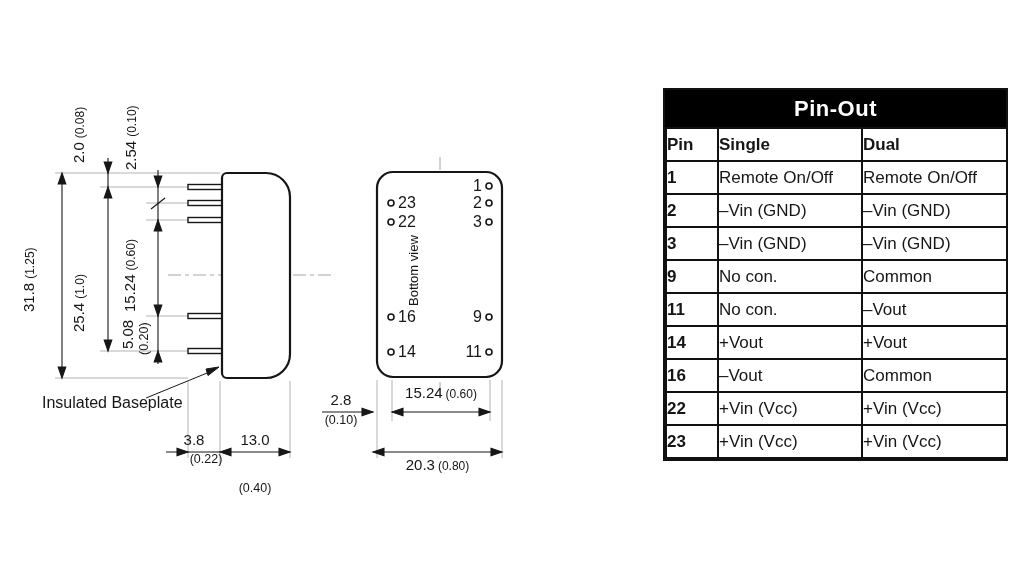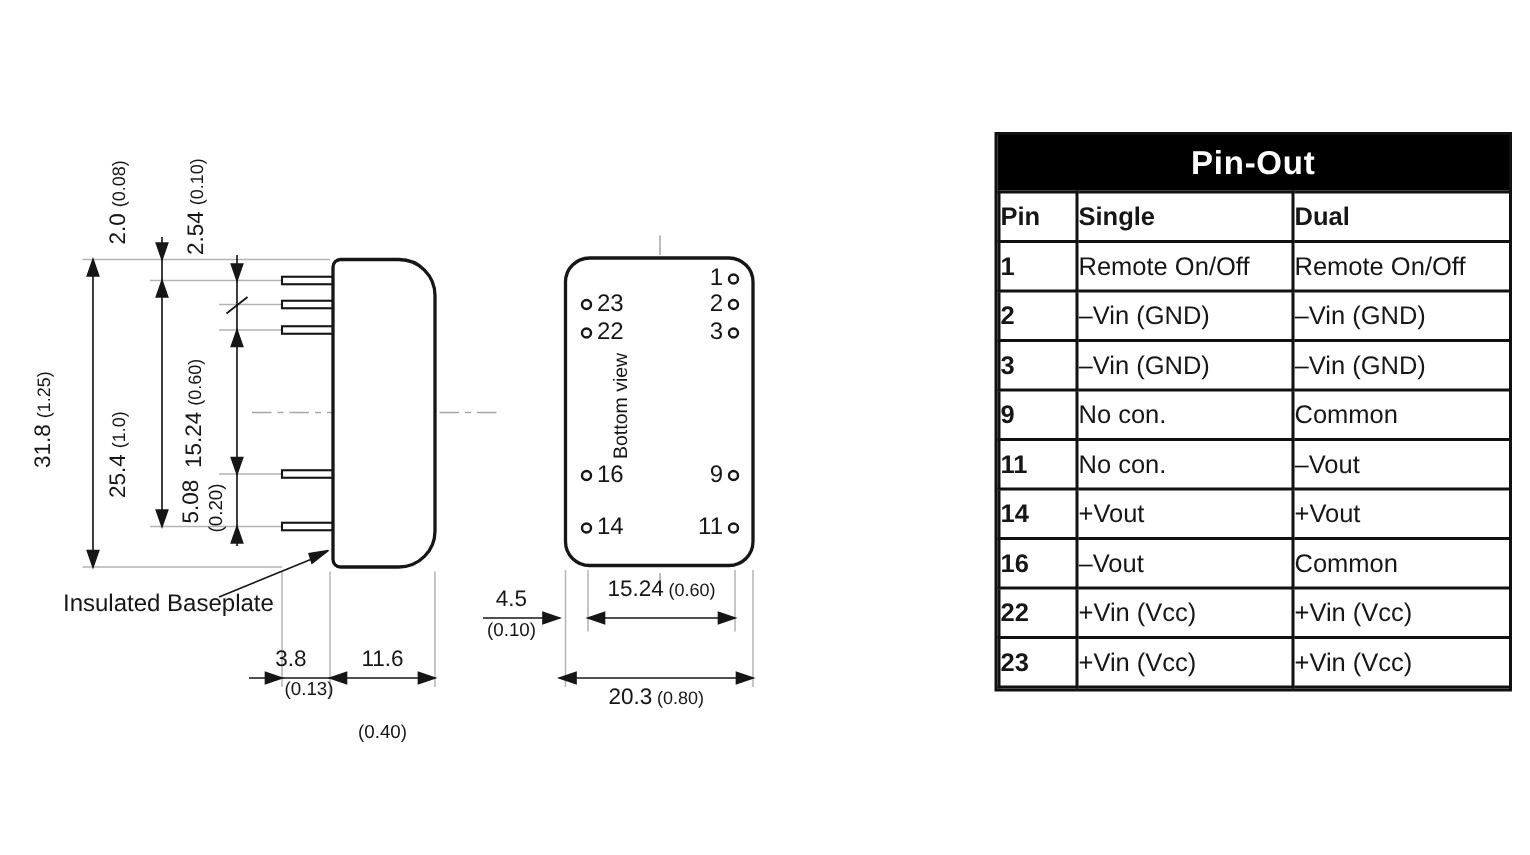--- a/index.html
+++ b/index.html
@@ -136,38 +136,38 @@
   <div class="vlab" style="left:140px;top:152px;"><span>2.54</span><span class="in">(0.10)</span></div>
   <div class="vlab" style="left:38px;top:294px;"><span>31.8</span><span class="in">(1.25)</span></div>
   <div class="vlab" style="left:88px;top:314px;"><span>25.4</span><span class="in">(1.0)</span></div>
   <div class="vlab" style="left:139px;top:294px;"><span>15.24</span><span class="in">(0.60)</span></div>
   <div class="vlab" style="left:137px;top:331px;"><span>5.08</span></div>
   <div class="vlab small" style="left:155px;top:337px;"><span>(0.20)</span></div>
 
   <div class="lab" style="left:24px;top:394px;font-size:16px;margin-left:18px;">Insulated Baseplate</div>
 
   <div class="lab ctr" style="left:176px;top:431px;width:36px;">3.8</div>
-  <div class="lab small ctr" style="left:184px;top:452px;width:44px;">(0.13)</div>
-  <div class="lab ctr" style="left:222px;top:431px;width:66px;">11.6</div>
+  <div class="lab small ctr" style="left:184px;top:452px;width:44px;">(0.22)</div>
+  <div class="lab ctr" style="left:222px;top:431px;width:66px;">13.0</div>
   <div class="lab small ctr" style="left:230px;top:452px;width:50px;margin-top:29px;">(0.40)</div>
 
   <div class="vlab" style="left:422px;top:290px;font-size:13px;height:16px;line-height:16px;">Bottom view</div>
 
   <div class="pin-num" style="left:398px;top:194px;">23</div>
   <div class="pin-num" style="left:398px;top:213px;">22</div>
   <div class="pin-num" style="left:398px;top:308px;">16</div>
   <div class="pin-num" style="left:398px;top:343px;">14</div>
 
   <div class="pin-num pin-col-right" style="left:438px;top:177px;">1</div>
   <div class="pin-num pin-col-right" style="left:438px;top:194px;">2</div>
   <div class="pin-num pin-col-right" style="left:438px;top:213px;">3</div>
   <div class="pin-num pin-col-right" style="left:438px;top:308px;">9</div>
   <div class="pin-num pin-col-right" style="left:438px;top:343px;">11</div>
 
-  <div class="lab ctr" style="left:320px;top:391px;width:42px;">4.5</div>
+  <div class="lab ctr" style="left:320px;top:391px;width:42px;">2.8</div>
   <div class="lab small ctr" style="left:316px;top:413px;width:50px;">(0.10)</div>
   <div class="lab ctr" style="left:385px;top:384px;width:112px;text-align:center;"><span>15.24</span><span class="in">(0.60)</span></div>
   <div class="lab ctr" style="left:380px;top:432px;width:115px;margin-top:24px;"><span>20.3</span><span class="in">(0.80)</span></div>
 
   <div class="pinout">
     <div class="pinout-title">Pin-Out</div>
     <table>
       <colgroup>
           <col class="c-pin">
           <col class="c-single">

